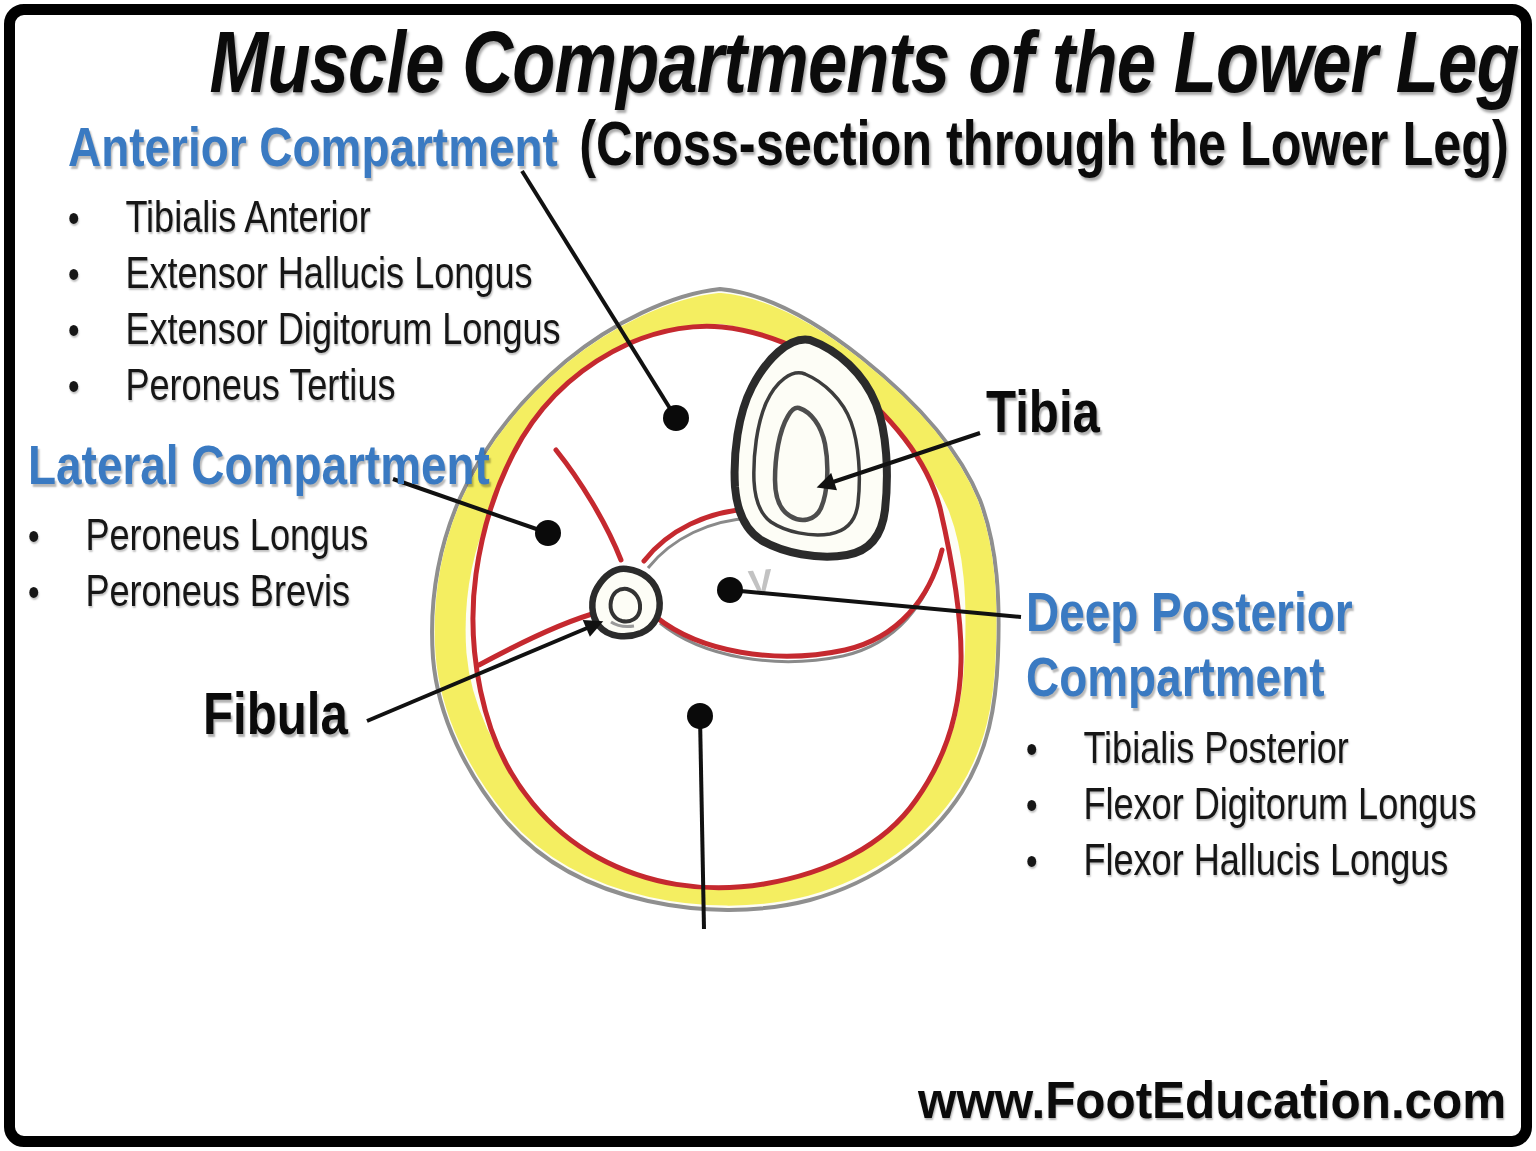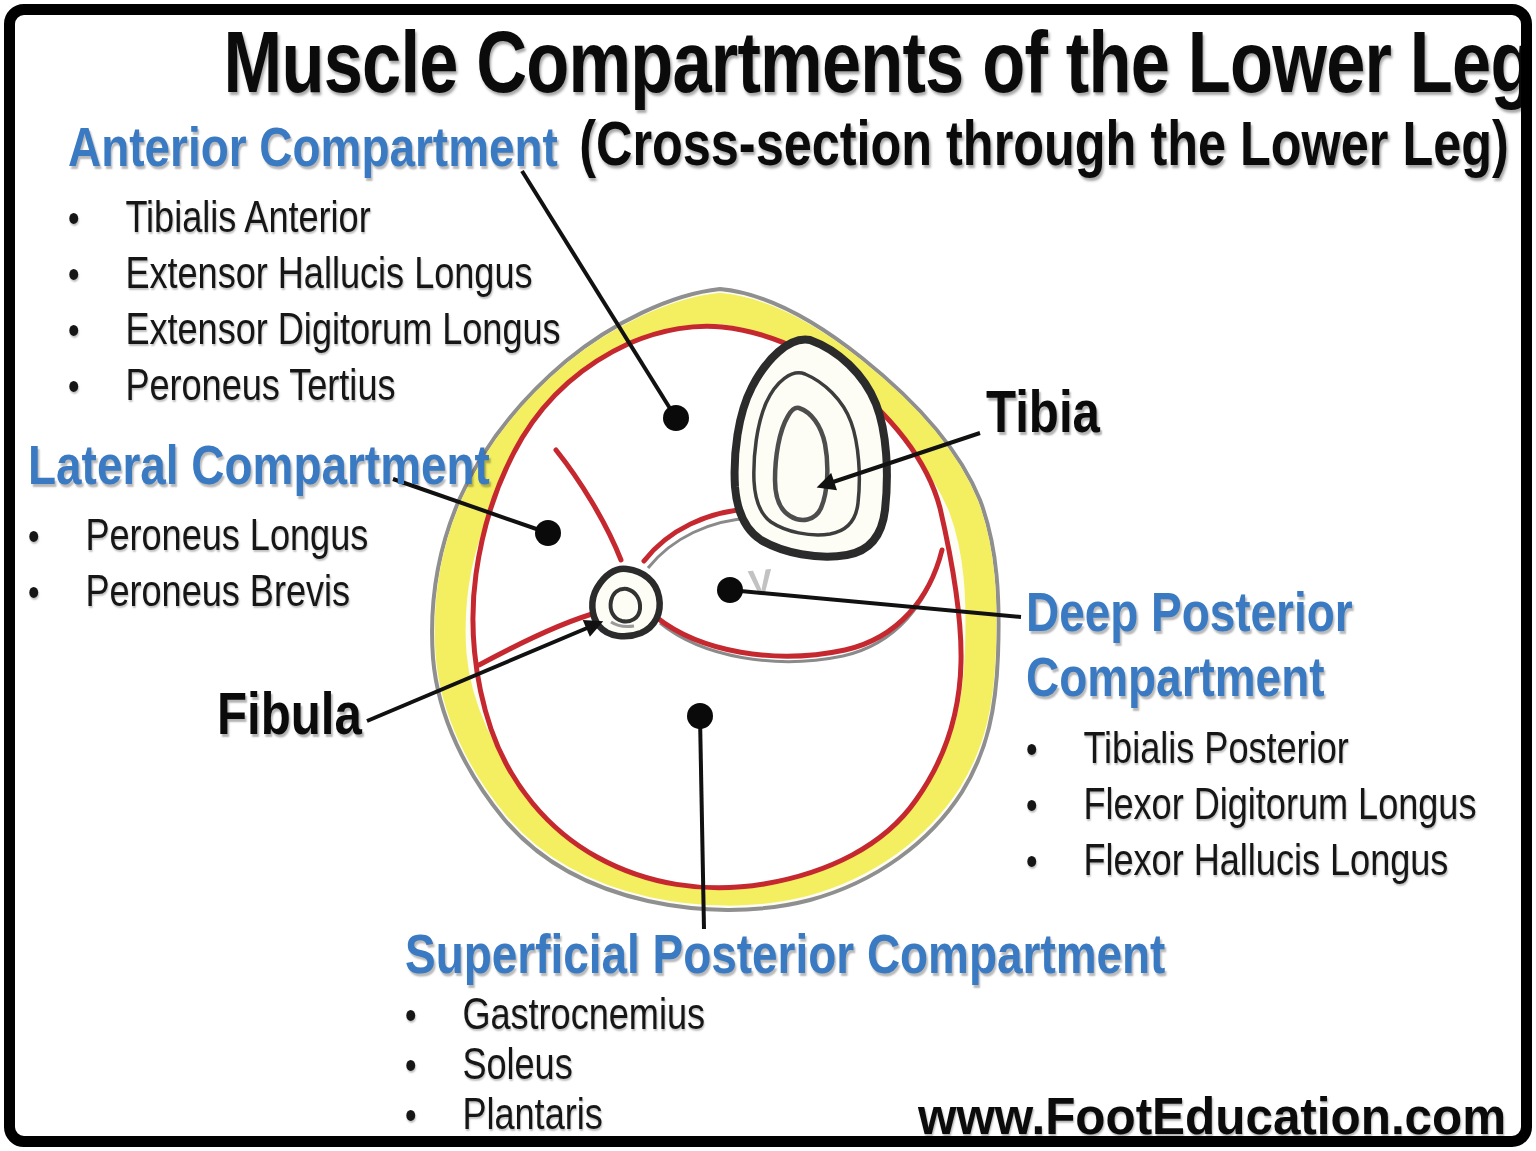--- a/index.html
+++ b/index.html
@@ -5,21 +5,21 @@
   html,body{margin:0;padding:0;background:#ffffff;}
   .canvas{position:relative;width:1536px;height:1151px;background:#ffffff;overflow:hidden;
           font-family:"Liberation Sans","DejaVu Sans",sans-serif;color:#111;}
   .frame{position:absolute;inset:4px;border:11px solid #000;border-radius:20px;pointer-events:none;}
   svg.fig{position:absolute;left:0;top:0;}
 
   .abs{position:absolute;}
   .cond{display:inline-block;transform:scaleX(0.82);transform-origin:0 0;white-space:nowrap;}
   .condC{display:inline-block;transform:scaleX(0.80);transform-origin:50% 0;white-space:nowrap;}
 
-  .title-wrap{left:223px;top:18px;width:1310px;display:flex;justify-content:center;}
+  .title-wrap{left:209px;top:18px;width:1310px;display:flex;justify-content:center;font-style:italic;}
   .title{font-size:88px;font-weight:700;line-height:1;letter-spacing:-1px;color:#0b0b0b;
          text-shadow:2px 3px 3px rgba(0,0,0,.35);}
   .subtitle-wrap{left:565px;top:112px;width:958px;display:flex;justify-content:center;align-items:flex-end;}
   .subtitle{font-size:63px;font-weight:700;line-height:1;color:#0b0b0b;
             text-shadow:2px 3px 3px rgba(0,0,0,.35);}
 
   .h-blue{font-size:56px;font-weight:700;line-height:1.02;color:#3a7ac2;
           text-shadow:2px 3px 2px rgba(0,0,0,.28);}
   .h-black{font-size:60px;font-weight:700;line-height:1;color:#0b0b0b;
            text-shadow:2px 3px 2px rgba(0,0,0,.3);}
@@ -27,21 +27,21 @@
 
   .list{display:block;}
   .row{display:flex;align-items:baseline;font-size:44px;font-weight:400;color:#161616;
        text-shadow:1px 2px 2px rgba(0,0,0,.25);}
   .row::before{content:"\2022";width:70px;flex:0 0 70px;font-size:40px;}
   .list-a .row{height:56px;line-height:56px;}
   .list-l .row{height:56px;line-height:56px;}
   .list-d .row{height:56px;line-height:56px;}
   .list-s .row{height:50px;line-height:50px;}
 
-  .watermark-wrap{right:30px;top:1072px;text-align:right;margin-top:16px;}
+  .watermark-wrap{right:30px;top:1072px;text-align:right;}
   .watermark{display:inline-block;transform:scaleX(0.95);transform-origin:100% 0;white-space:nowrap;
              font-size:52px;font-weight:700;color:#0b0b0b;line-height:1.1;
              text-shadow:1px 2px 2px rgba(0,0,0,.3);}
 </style>
 </head>
 <body>
 
 <div class="canvas">
 
   <svg class="fig" width="1536" height="1151" viewBox="0 0 1536 1151">
@@ -147,52 +147,38 @@
         </div>
       <div class="row">
           <span>Peroneus Brevis</span>
         </div>
     </div>
   </div>
 
   <div class="abs" style="left:986px;top:382px;">
     <span class="h-black cond">Tibia</span>
   </div>
-  <div class="abs" style="left:217px;top:684px;">
+  <div class="abs" style="left:203px;top:684px;">
     <span class="h-black cond">Fibula</span>
   </div>
 
   <div class="abs" style="left:1026px;top:580px;">
     <span class="h-blue cond wrapblock">Deep Posterior Compartment</span>
     <div class="list list-d cond" style="margin-top:10px;">
       <div class="row">
           <span>Tibialis Posterior</span>
         </div>
       <div class="row">
           <span>Flexor Digitorum Longus</span>
         </div>
       <div class="row">
           <span>Flexor Hallucis Longus</span>
         </div>
     </div>
   </div>
 
-  <div class="abs" style="left:405px;top:925px;">
-    <span class="h-blue cond">Superficial Posterior Compartment</span>
-    <div class="list list-s cond" style="margin-top:7px;">
-      <div class="row">
-          <span>Gastrocnemius</span>
-        </div>
-      <div class="row">
-          <span>Soleus</span>
-        </div>
-      <div class="row">
-          <span>Plantaris</span>
-        </div>
-    </div>
-  </div>
 
   <div class="abs watermark-wrap">
     <span class="watermark">www.FootEducation.com</span>
   </div>
 
   <div class="frame"></div>
 </div>
 
 </body></html>

